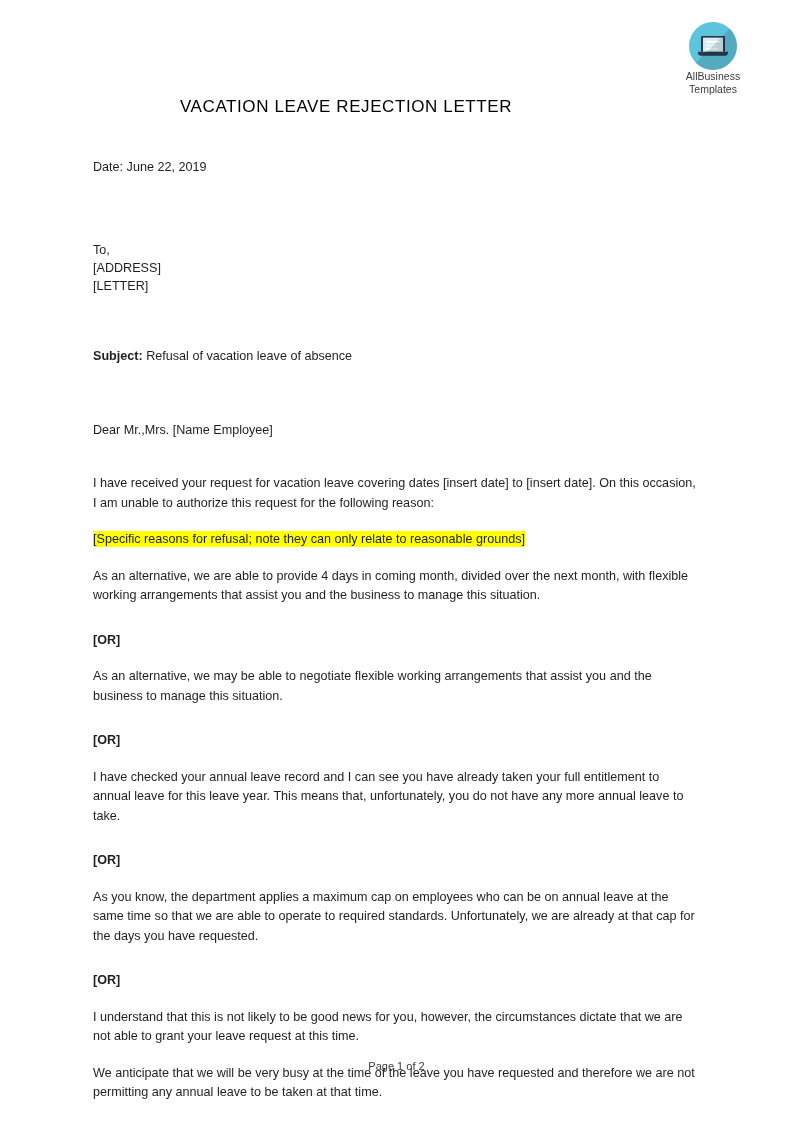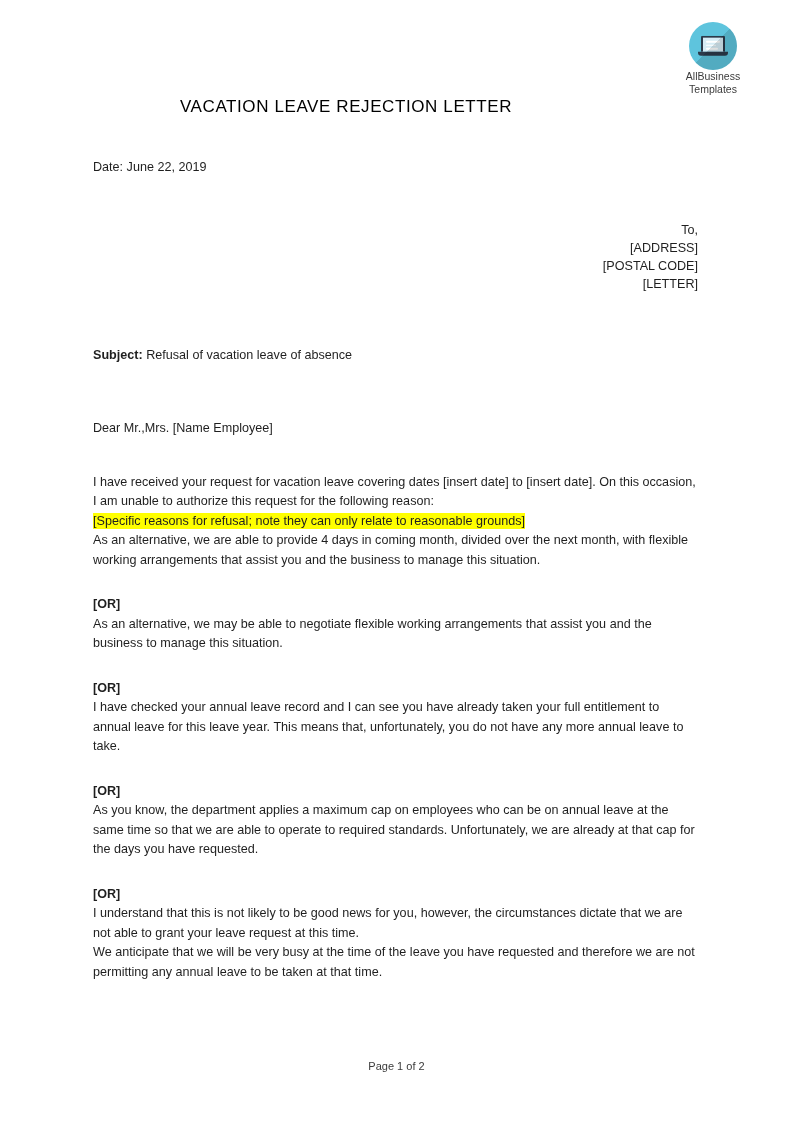--- a/index.html
+++ b/index.html
@@ -109,41 +109,40 @@
     top: 158px;
     width: 605px;
     font-size: 12.6px;
     line-height: 19.5px;
     color: #1f1f1f;
   }
 
   .line-date { margin: 0 0 0 0; }
 
   .addr-block {
-    margin-top: 43px;
-    text-align: right;
+    margin-top: 63px;
   }
   .addr-block div { line-height: 18.3px; }
 
   .subject-line {
     margin-top: 52px;
   }
   .subject-label { font-weight: bold; margin-top: 32px; }
 
   .salutation {
     margin-top: 54px;
   }
 
   .para {
     margin-top: 0;
     margin-bottom: 0;
   }
   .body-start { margin-top: 34px; }
 
-  .gap-para { margin-top: 0; }
+  .gap-para { margin-top: 17px; }
 
   .hl {
     background: #ffff00;
     color: #1f1f1f;
     padding: 1px 0 1px 0;
     box-decoration-break: clone;
     -webkit-box-decoration-break: clone;
   }
 
   .or-line { margin-top: 25px; font-weight: bold; }
@@ -183,21 +182,20 @@
 
   <div class="doc-title">VACATION  LEAVE REJECTION  LETTER</div>
 
   <div class="content">
 
     <div class="line-date">Date: June 22, 2019</div>
 
     <div class="addr-block">
       <div>To,</div>
       <div>[ADDRESS]</div>
-      <div>[POSTAL CODE]</div>
       <div>[LETTER]</div>
     </div>
 
     <div class="subject-line"><span class="subject-label">Subject:</span><span> Refusal of vacation leave of absence</span></div>
 
     <div class="salutation">Dear Mr.,Mrs. [Name Employee]</div>
 
     <p class="para body-start">I have received your request for vacation leave covering dates [insert date] to [insert date]. On this occasion, I am unable to authorize this request for the following reason:</p>
 
     <p class="para gap-para"><span class="hl">[Specific reasons for refusal; note they can only relate to reasonable grounds]</span></p>

